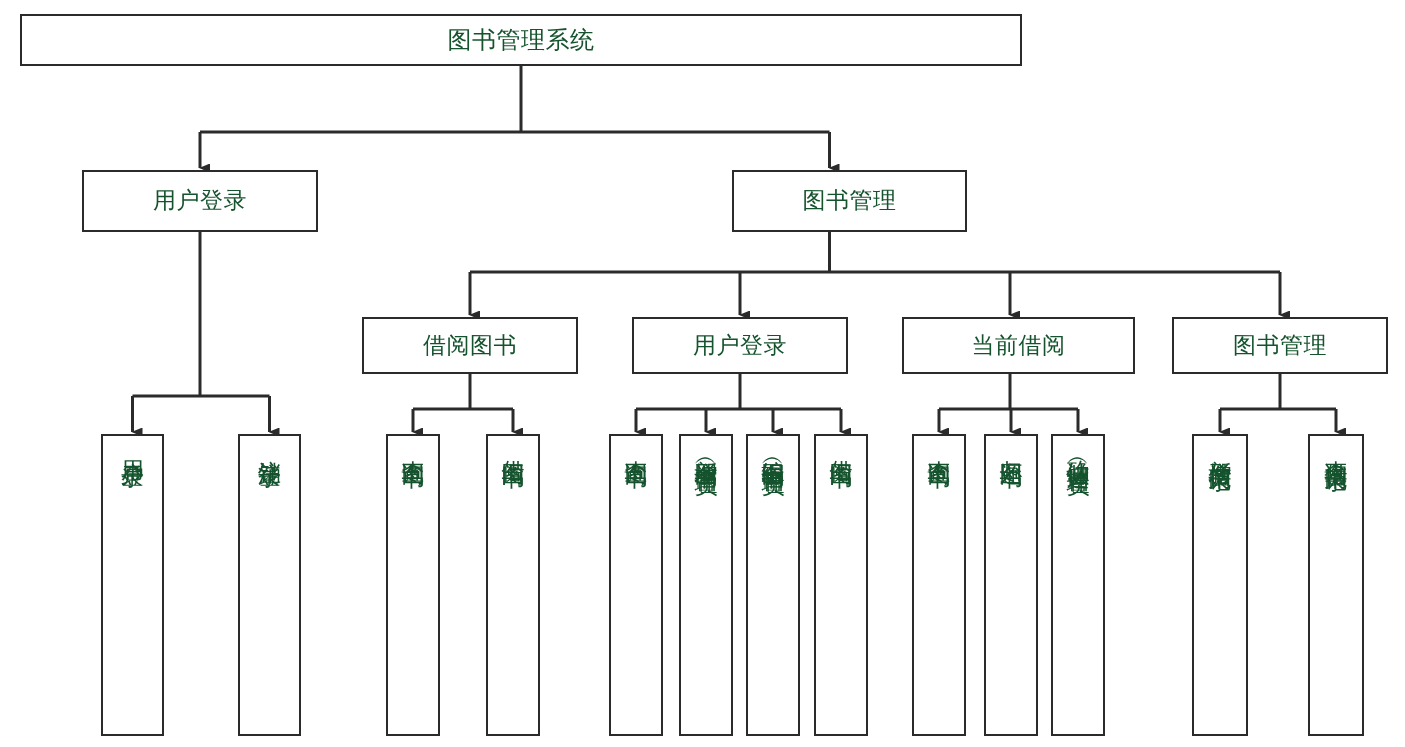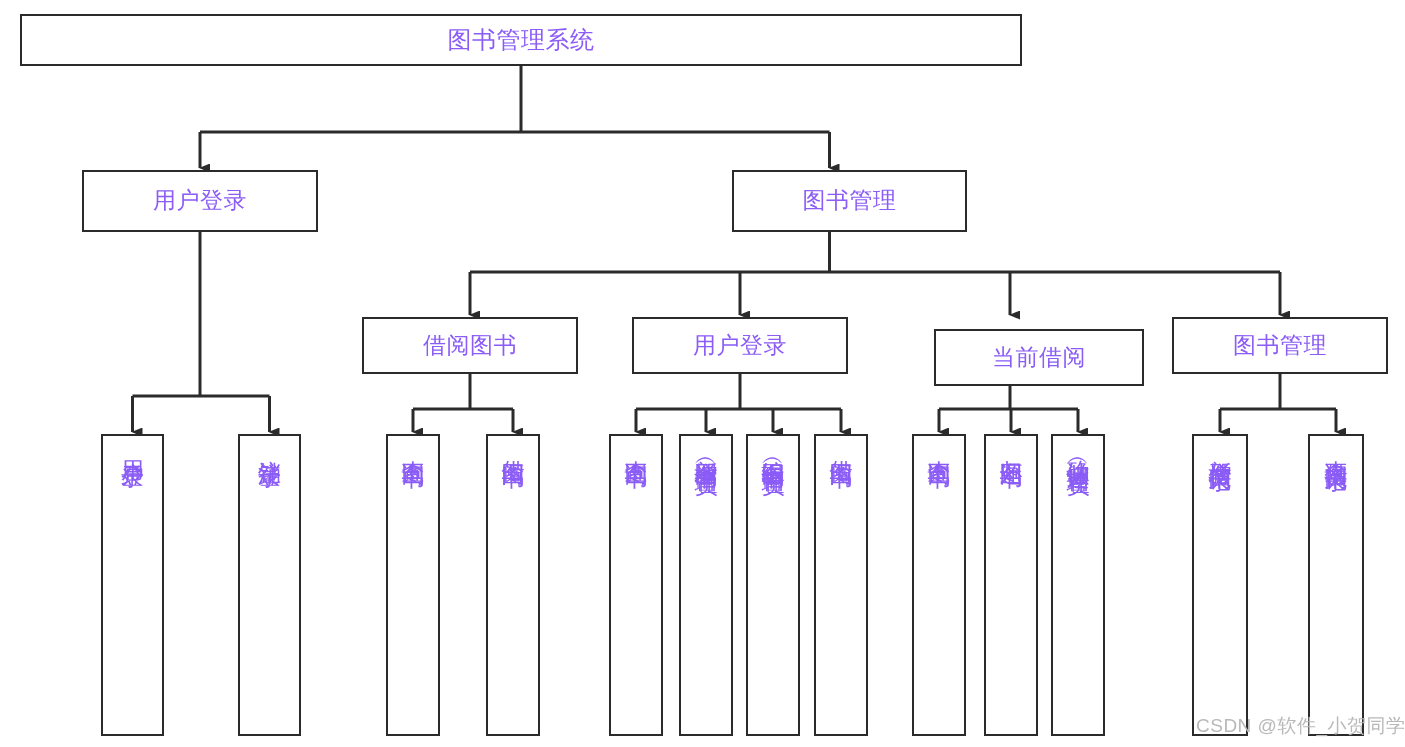--- a/index.html
+++ b/index.html
@@ -27,21 +27,21 @@
     display: block;
   }
   .node-box {
     position: absolute;
     box-sizing: border-box;
     border: 2.5px solid #2b2b2b;
     background: #ffffff;
     display: flex;
     align-items: center;
     justify-content: center;
-    color: #8b5cf6;
+    color: #14532d;
   }
   .node-label {
     display: block;
     text-align: center;
     line-height: 1.18;
     white-space: nowrap;
   }
   .node-h .node-label {
     font-size: 23px;
     letter-spacing: 0.5px;
@@ -128,21 +128,21 @@
       </div>
       <div class="node-box node-l2 node-h" style="left: 712px; top: 170px; width: 235px; height: 62px; margin-left: 20px;">
         <span class="node-label">图书管理</span>
       </div>
       <div class="node-box node-l3 node-h" style="left: 362px; top: 317px; width: 216px; height: 57px;">
         <span class="node-label">借阅图书</span>
       </div>
       <div class="node-box node-l3 node-h" style="left: 632px; top: 317px; width: 216px; height: 57px;">
         <span class="node-label">用户登录</span>
       </div>
-      <div class="node-box node-l3 node-h" style="left: 934px; top: 317px; width: 210px; height: 57px; margin-top: 12px;">
+      <div class="node-box node-l3 node-h" style="left: 902px; top: 317px; width: 233px; height: 57px;">
         <span class="node-label">当前借阅</span>
       </div>
       <div class="node-box node-l3 node-h" style="left: 1172px; top: 317px; width: 216px; height: 57px;">
         <span class="node-label">图书管理</span>
       </div>
       <div class="node-box node-leaf node-v" style="left: 101px; top: 434px; width: 63px; height: 302px;">
         <span class="node-label">用户登录</span>
       </div>
       <div class="node-box node-leaf node-v" style="left: 238px; top: 434px; width: 63px; height: 302px;">
         <span class="node-label">注销登录</span>
@@ -175,15 +175,14 @@
         <span class="node-label">确认归还（管理员）</span>
       </div>
       <div class="node-box node-leaf node-v" style="left: 1192px; top: 434px; width: 56px; height: 302px;">
         <span class="node-label">新增借阅记录</span>
       </div>
       <div class="node-box node-leaf node-v" style="left: 1308px; top: 434px; width: 56px; height: 302px;">
         <span class="node-label">查询借阅记录</span>
       </div>
     </div>
 
-  <div class="watermark" style="left: 1196px; top: 713px;">CSDN @软件_小贺同学</div>
 
 </div>
 
 </body></html>

